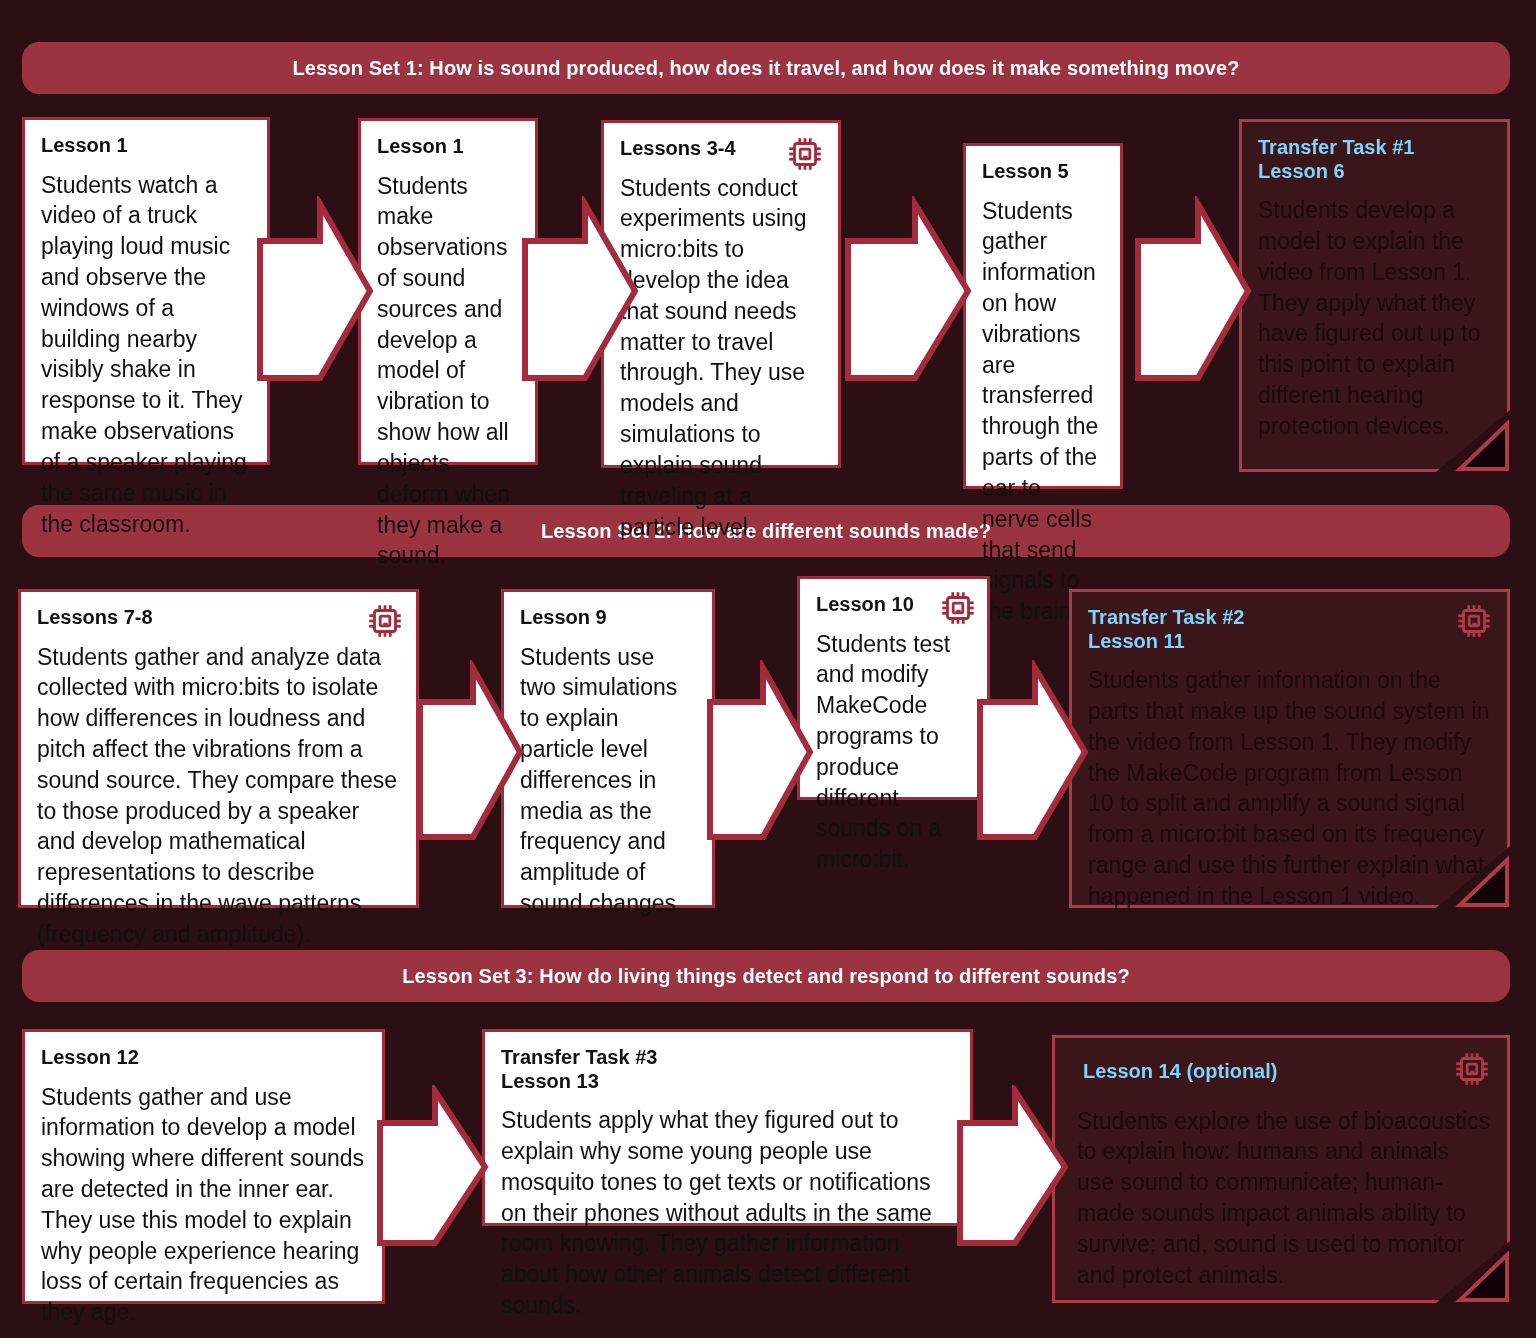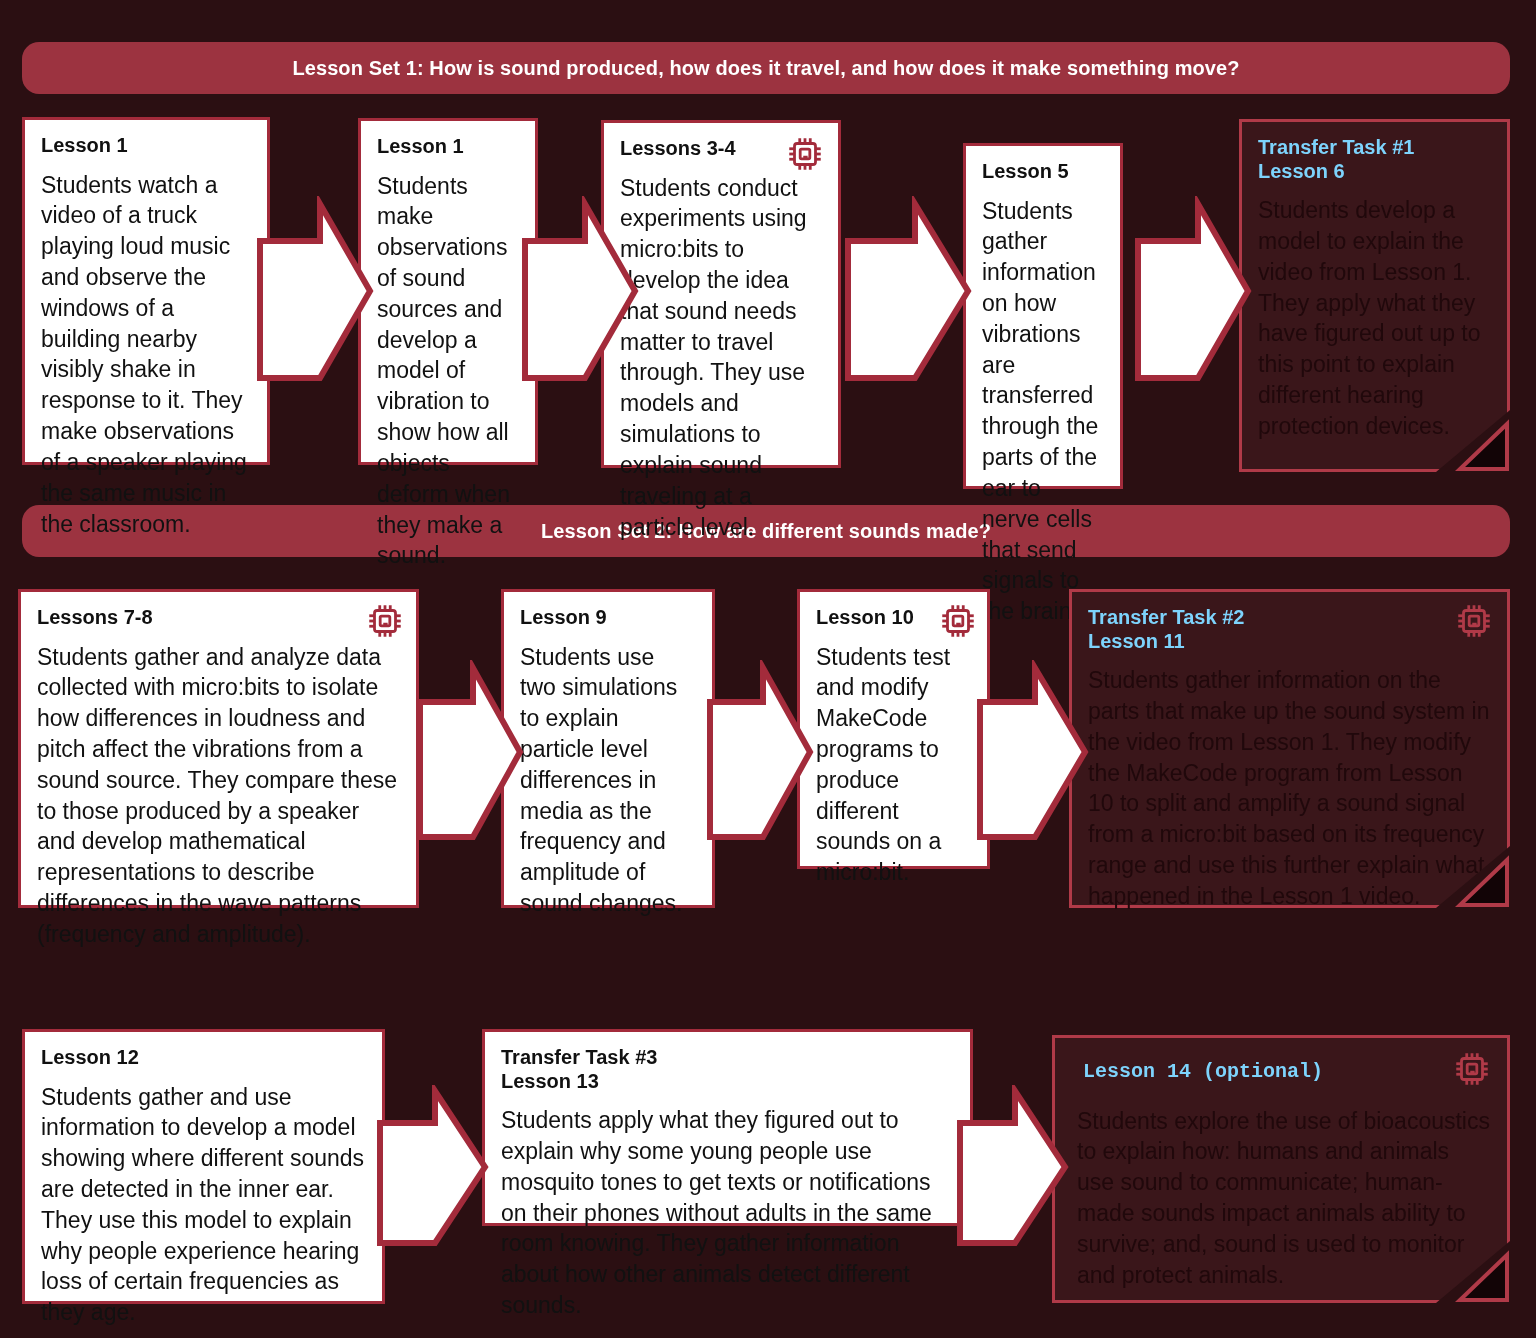--- a/index.html
+++ b/index.html
@@ -209,21 +209,21 @@
     </div>
     <div class="card-title">Lessons 7-8</div>
     <div class="card-body">Students gather and analyze data collected with micro:bits to isolate how differences in loudness and pitch affect the vibrations from a sound source. They compare these to those produced by a speaker and develop mathematical representations to describe differences in the wave patterns (frequency and amplitude).</div>
   </div>
 
   <div class="card" style="left:501px; top:589px; width:214px; height:319px;">
     <div class="card-title">Lesson 9</div>
     <div class="card-body">Students use two simulations to explain particle level differences in media as the frequency and amplitude of sound changes.</div>
   </div>
 
-  <div class="card" style="left:797px; top:589px; width:193px; height:280px;">
+  <div class="card" style="left:797px; top:576px; width:193px; height:224px;">
     <div class="chip-icon" style="right:8px; top:8px;">
       <svg viewBox="0 0 48 48" fill="none" stroke="#a32b3b" stroke-width="3.2">
         <rect x="12" y="12" width="24" height="24" rx="3"></rect>
         <rect x="18.5" y="18.5" width="11" height="11" rx="1.5"></rect>
         <line x1="22" y1="27.5" x2="27" y2="27.5" stroke-width="3"></line>
         <line x1="18" y1="12" x2="18" y2="6"></line>
           <line x1="24" y1="12" x2="24" y2="6"></line>
           <line x1="30" y1="12" x2="30" y2="6"></line>
         <line x1="18" y1="42" x2="18" y2="36"></line>
           <line x1="24" y1="42" x2="24" y2="36"></line>
@@ -266,20 +266,23 @@
     </div>
     <div class="card-body">Students gather information on the parts that make up the sound system in the video from Lesson 1. They modify the MakeCode program from Lesson 10 to split and amplify a sound signal from a micro:bit based on its frequency range and use this further explain what happened in the Lesson 1 video.</div>
     <div class="fold">
       <svg width="74" height="62" viewBox="0 0 74 62">
         <polygon points="74,0 74,62 0,62" fill="#2b0f12"></polygon>
         <polygon points="71,14 71,59 24,59" fill="#120406" stroke="#b03a48" stroke-width="4"></polygon>
       </svg>
     </div>
   </div>
 
+  <div class="set-header" style="left:22px; top:950px; width:1488px; height:52px;">
+    <span>Lesson Set 3: How do living things detect and respond to different sounds?</span>
+  </div>
 
   <div class="arrow" style="left:375px; top:1085px;">
     <svg width="115" height="165" viewBox="0 0 115 165">
       <polygon points="5,38 60,38 60,6 110,82 60,158 5,158 5,124 5,124" fill="#ffffff" stroke="#a32b3b" stroke-width="6" stroke-linejoin="miter"></polygon>
     </svg>
   </div>
   <div class="arrow" style="left:955px; top:1085px;">
     <svg width="115" height="165" viewBox="0 0 115 165">
       <polygon points="5,38 60,38 60,6 110,82 60,158 5,158 5,124 5,124" fill="#ffffff" stroke="#a32b3b" stroke-width="6" stroke-linejoin="miter"></polygon>
     </svg>
@@ -311,21 +314,21 @@
           <line x1="24" y1="42" x2="24" y2="36"></line>
           <line x1="30" y1="42" x2="30" y2="36"></line>
         <line x1="6" y1="18" x2="12" y2="18"></line>
           <line x1="6" y1="24" x2="12" y2="24"></line>
           <line x1="6" y1="30" x2="12" y2="30"></line>
         <line x1="36" y1="18" x2="42" y2="18"></line>
           <line x1="36" y1="24" x2="42" y2="24"></line>
           <line x1="36" y1="30" x2="42" y2="30"></line>
       </svg>
     </div>
-    <div class="card-title" style="margin-left:12px; margin-bottom:22px;font-family:Liberation Mono, monospace;">Lesson 14 (optional)</div>
+    <div class="card-title" style="margin-left:12px; margin-bottom:22px;">Lesson 14 (optional)</div>
     <div class="card-body" style="margin-left:6px;">Students explore the use of bioacoustics to explain how: humans and animals use sound to communicate; human-made sounds impact animals ability to survive; and, sound is used to monitor and protect animals.</div>
     <div class="fold">
       <svg width="74" height="62" viewBox="0 0 74 62">
         <polygon points="74,0 74,62 0,62" fill="#2b0f12"></polygon>
         <polygon points="71,14 71,59 24,59" fill="#120406" stroke="#b03a48" stroke-width="4"></polygon>
       </svg>
     </div>
   </div>
 
 </div>

